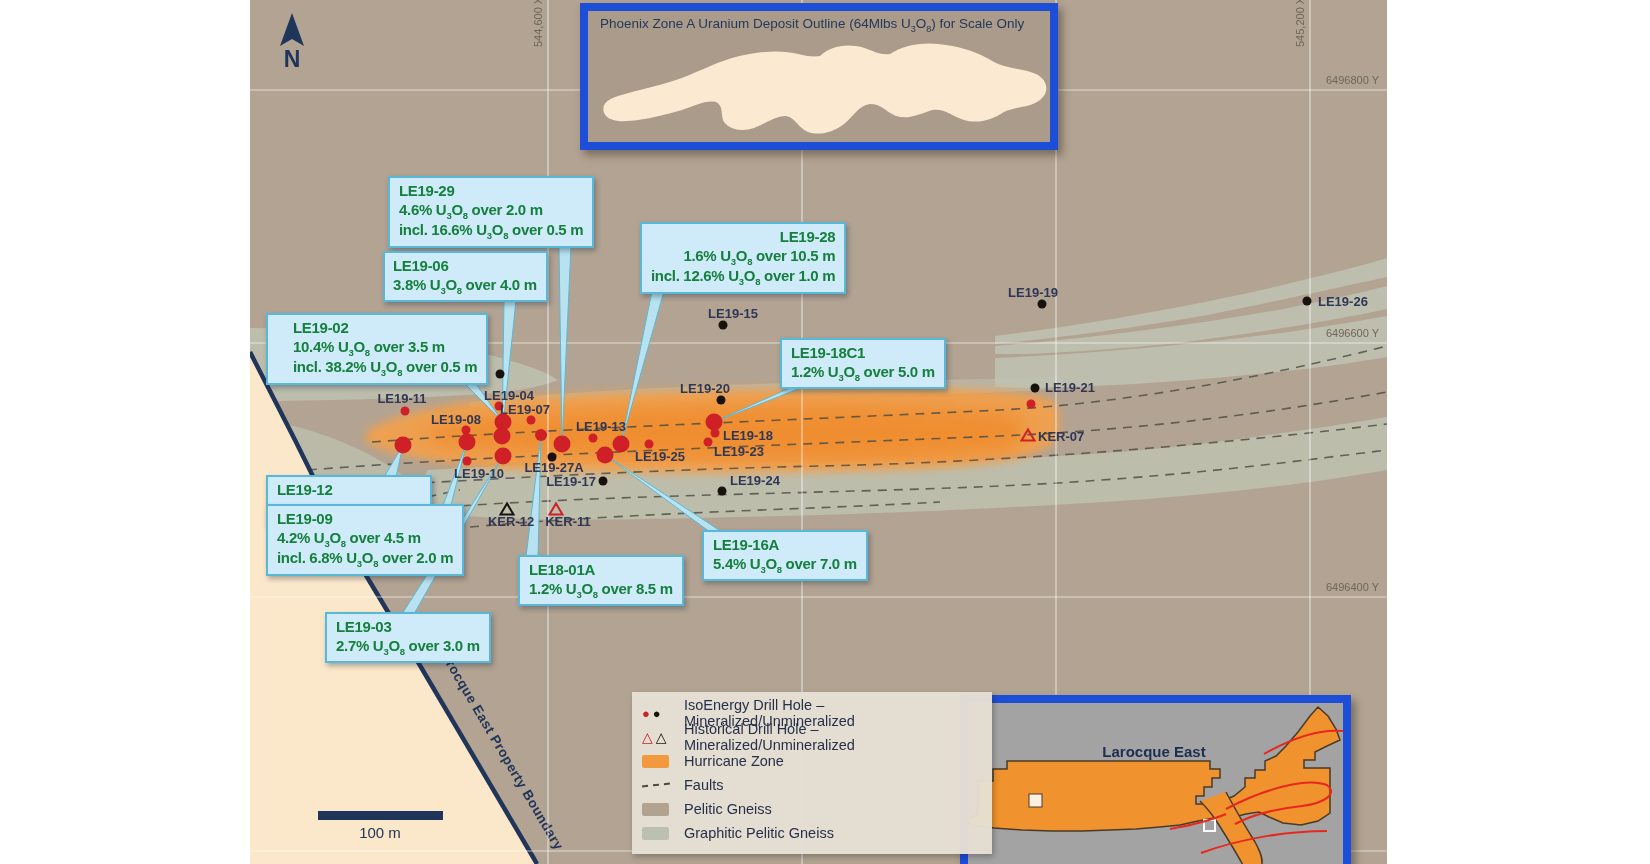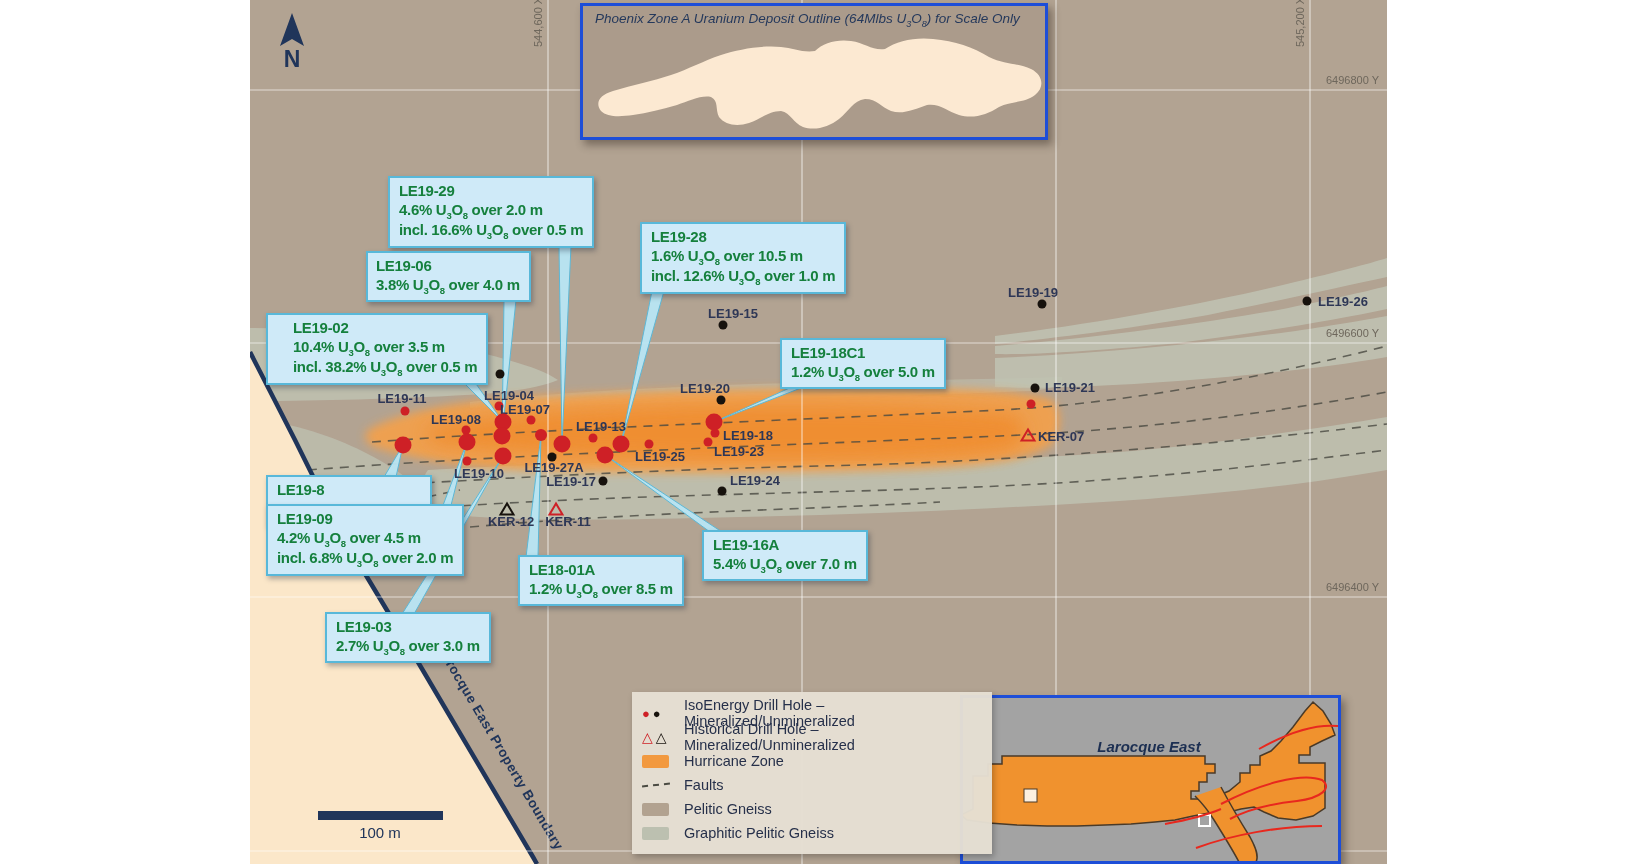--- a/index.html
+++ b/index.html
@@ -11,21 +11,21 @@
   .holelabel{fill:#2e3756;font-size:13px;font-weight:600;}
   .leader{fill:#b9e6f4;stroke:#58b8d9;stroke-width:1;opacity:0.95;}
   .boundlabel{fill:#20355a;font-size:13.5px;font-weight:600;letter-spacing:.5px;}
   .northn{fill:#20355a;font-size:23px;font-weight:bold;}
   .scalelabel{fill:#20355a;font-size:15px;}
   .loclabel{fill:#1c2f52;font-size:15px;font-weight:bold;}
   .callout{position:absolute;background:#cfeaf8;border:2px solid #58b8d9;color:#15803d;
     font-weight:bold;font-size:15px;letter-spacing:-0.3px;line-height:1.24;padding:4px 9px;
     white-space:nowrap;box-shadow:2px 3px 5px rgba(30,40,60,.35);z-index:30;}
   .callout sub{font-size:9.5px;}
-  .inset{position:absolute;border:3px solid #1d4ed8;box-shadow:4px 5px 8px rgba(50,40,30,.45);z-index:20;font-style:italic;}
+  .inset{position:absolute;border:8px solid #1d4ed8;box-shadow:4px 5px 8px rgba(50,40,30,.45);z-index:20;}
   #phoenix{left:580px;top:3px;width:462px;height:131px;background:#ab9b8b;}
   #phoenix .ptitle{position:absolute;left:12px;top:5px;font-size:13.5px;color:#25395c;z-index:2;}
   #phoenix .ptitle sub{font-size:9px;}
   #phoenix svg{position:absolute;left:0;top:0;}
   #locinset{left:960px;top:695px;width:375px;height:163px;background:#a3a3a3;}
   #legend{position:absolute;left:632px;top:692px;width:360px;background:rgba(229,223,211,0.97);
     z-index:22;padding:9px 0;box-shadow:2px 3px 6px rgba(0,0,0,.25);}
   .lrow{display:flex;align-items:center;height:24px;padding:0 10px;color:#26304a;font-size:14.5px;}
   .licon{flex:0 0 42px;display:flex;align-items:center;gap:3px;}
   .ldot{font-size:13px;line-height:1;}
@@ -234,40 +234,40 @@
         <span>Graphitic Pelitic Gneiss</span>
       </div>
     </div>
 
   <div id="callouts">
       <div class="callout" style="left: 388px; top: 176px;">
         <div>LE19-29</div>
         <div>4.6% U<sub>3</sub>O<sub>8</sub> over 2.0 m</div>
         <div>incl. 16.6% U<sub>3</sub>O<sub>8</sub> over 0.5 m</div>
       </div>
-      <div class="callout" style="left: 366px; top: 251px; padding-left: 8px;">
+      <div class="callout" style="left: 383px; top: 251px; padding-left: 8px;">
         <div>LE19-06</div>
         <div>3.8% U<sub>3</sub>O<sub>8</sub> over 4.0 m</div>
       </div>
-      <div class="callout" style="left: 640px; top: 222px;">
+      <div class="callout" style="left: 640px; top: 222px; text-align: right;">
         <div>LE19-28</div>
         <div>1.6% U<sub>3</sub>O<sub>8</sub> over 10.5 m</div>
         <div>incl. 12.6% U<sub>3</sub>O<sub>8</sub> over 1.0 m</div>
       </div>
       <div class="callout" style="left: 266px; top: 313px; padding-left: 25px;">
         <div>LE19-02</div>
         <div>10.4% U<sub>3</sub>O<sub>8</sub> over 3.5 m</div>
         <div>incl. 38.2%  U<sub>3</sub>O<sub>8</sub> over 0.5 m</div>
       </div>
       <div class="callout" style="left: 780px; top: 338px;">
         <div>LE19-18C1</div>
         <div>1.2% U<sub>3</sub>O<sub>8</sub> over 5.0 m</div>
       </div>
       <div class="callout" style="left: 266px; top: 475px;">
-        <div>LE19-8</div>
+        <div>LE19-12</div>
         <div>3.2% U<sub>3</sub>O<sub>8</sub> over 8.5 m</div>
       </div>
       <div class="callout" style="left: 266px; top: 504px;">
         <div>LE19-09</div>
         <div>4.2% U<sub>3</sub>O<sub>8</sub> over 4.5 m</div>
         <div>incl. 6.8% U<sub>3</sub>O<sub>8</sub> over 2.0 m</div>
       </div>
       <div class="callout" style="left: 325px; top: 612px;">
         <div>LE19-03</div>
         <div>2.7% U<sub>3</sub>O<sub>8</sub> over 3.0 m</div>

